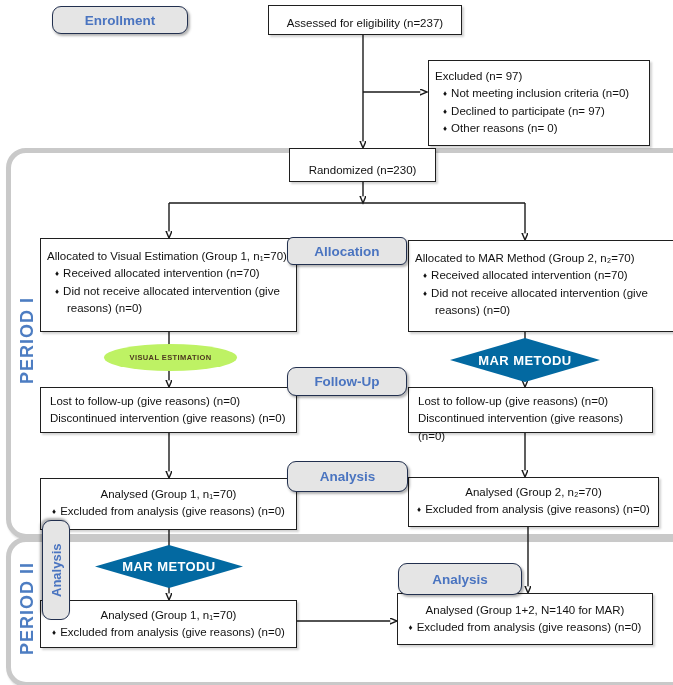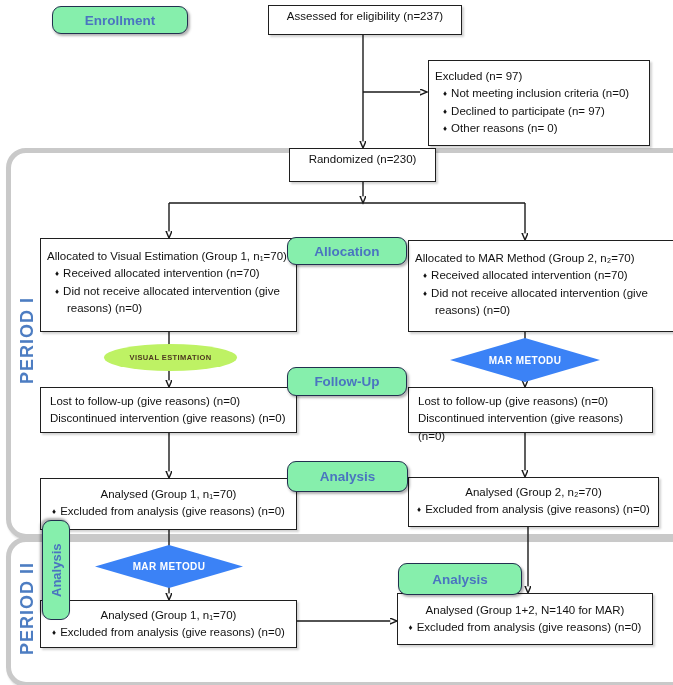--- a/index.html
+++ b/index.html
@@ -17,46 +17,46 @@
     position:absolute;z-index:2;writing-mode:vertical-rl;transform:rotate(180deg);
     font-weight:bold;font-size:18px;letter-spacing:1px;color:#4d7dc2;
     display:flex;align-items:center;justify-content:center;text-align:center;
   }
   
   .fbox{
     position:absolute;background:#fff;border:1.6px solid #1f1f1f;z-index:3;
     font-size:11.5px;line-height:1.5;box-shadow:2px 2px 2px rgba(0,0,0,0.18);
     box-sizing:border-box;padding:4px 6px;
   }
-  .fbox.center{display:flex;align-items:flex-start;justify-content:center;text-align:center;padding:2px 8px;}
+  .fbox.center{display:flex;align-items:flex-end;justify-content:center;text-align:center;padding:2px 8px;}
   .fbox .title{display:block;}
   .fbox .title.tc{text-align:center;}
   .bullet{display:block;padding-left:20px;text-indent:-12px;}
   .bullet.bc{text-align:center;padding-left:0;text-indent:0;}
   .blt{font-size:8px;vertical-align:1px;margin-right:4px;}
   .fline{display:block;padding-left:3px;}
   
   .stage{
-    position:absolute;z-index:5;background:#86efac;border:1.8px solid #22304f;
+    position:absolute;z-index:5;background:#e5e5e5;border:1.8px solid #22304f;
     border-radius:9px;display:flex;align-items:center;justify-content:center;
     font-weight:bold;font-size:13.5px;color:#4a74c0;
     box-shadow:1.5px 2px 2.5px rgba(0,0,0,0.3);box-sizing:border-box;
   }
   .stage.vert{writing-mode:vertical-rl;transform:rotate(180deg);font-size:13px;}
   
   .shape-ellipse{
     position:absolute;z-index:4;background:#bef264;border-radius:50%;
     display:flex;align-items:center;justify-content:center;
     font-weight:bold;font-size:7.5px;letter-spacing:0.4px;color:#4d3820;
   }
   .shape-diamond{
-    position:absolute;z-index:4;background:#3b82f6;
+    position:absolute;z-index:4;background:#0369a1;
     clip-path:polygon(50% 0,100% 50%,50% 100%,0 50%);
     display:flex;align-items:center;justify-content:center;
-    font-weight:bold;font-size:10px;letter-spacing:0.4px;color:#ffffff;
+    font-weight:bold;font-size:13px;letter-spacing:0.4px;color:#ffffff;
   }
   
   #wires{position:absolute;left:0;top:0;z-index:2;}
   #wires path{stroke:#1a1a1a;stroke-width:1.4;fill:none;}
 </style>
 </head>
 <body>
 
 <div id="canvas">
 
@@ -81,21 +81,21 @@
     <path d="M169,331 V380" marker-end="url(#ah)"></path>
     <path d="M525,331 V380" marker-end="url(#ah)"></path>
     <path d="M169,433 V471" marker-end="url(#ah)"></path>
     <path d="M525,433 V470" marker-end="url(#ah)"></path>
     <path d="M169,529 V593" marker-end="url(#ah)"></path>
     <path d="M528,527 V586" marker-end="url(#ah)"></path>
     <path d="M297,621 H390" marker-end="url(#ah)"></path>
   </svg>
 
   <div class="stage" style="left:52px;top:6px;width:136px;height:28px;">Enrollment</div>
-  <div class="stage" style="left:287px;top:237px;width:120px;height:28px;">Allocation</div>
+  <div class="stage" style="left:287px;top:237px;width:120px;height:28px;border-radius:6px;">Allocation</div>
   <div class="stage" style="left:287px;top:367px;width:120px;height:29px;">Follow-Up</div>
   <div class="stage" style="left:287px;top:461px;width:121px;height:31px;">Analysis</div>
   <div class="stage vert" style="left:42px;top:520px;width:28px;height:100px;">Analysis</div>
   <div class="stage" style="left:398px;top:563px;width:124px;height:32px;">Analysis</div>
 
   <div class="shape-ellipse" style="left:104px;top:344px;width:133px;height:27px;">VISUAL ESTIMATION</div>
   <div class="shape-diamond" style="left:450px;top:338px;width:150px;height:44px;">MAR METODU</div>
   <div class="shape-diamond" style="left:95px;top:545px;width:148px;height:43px;">MAR METODU</div>
 
   <div class="fbox center" style="left:268px;top:5px;width:194px;height:30px;">

